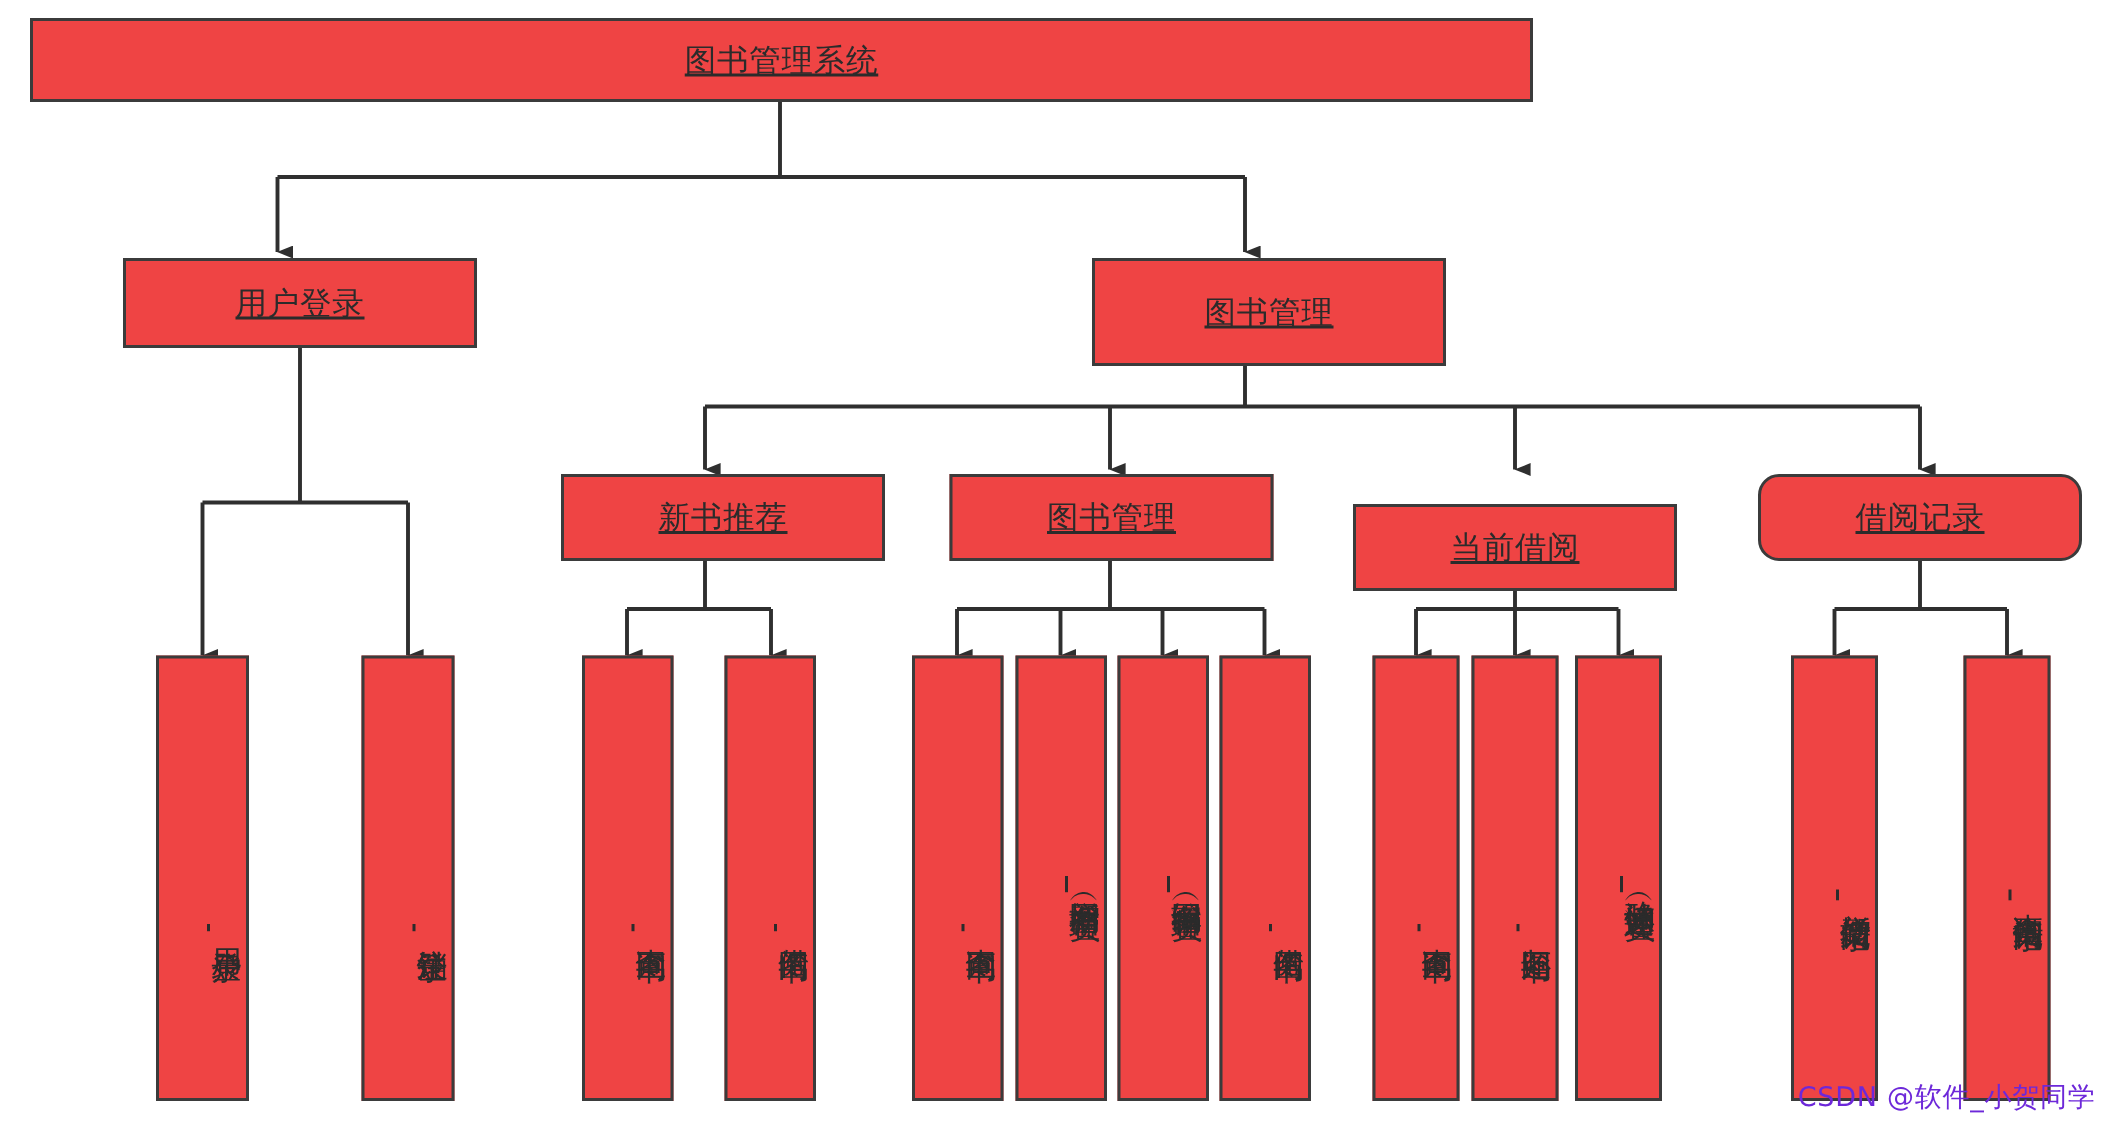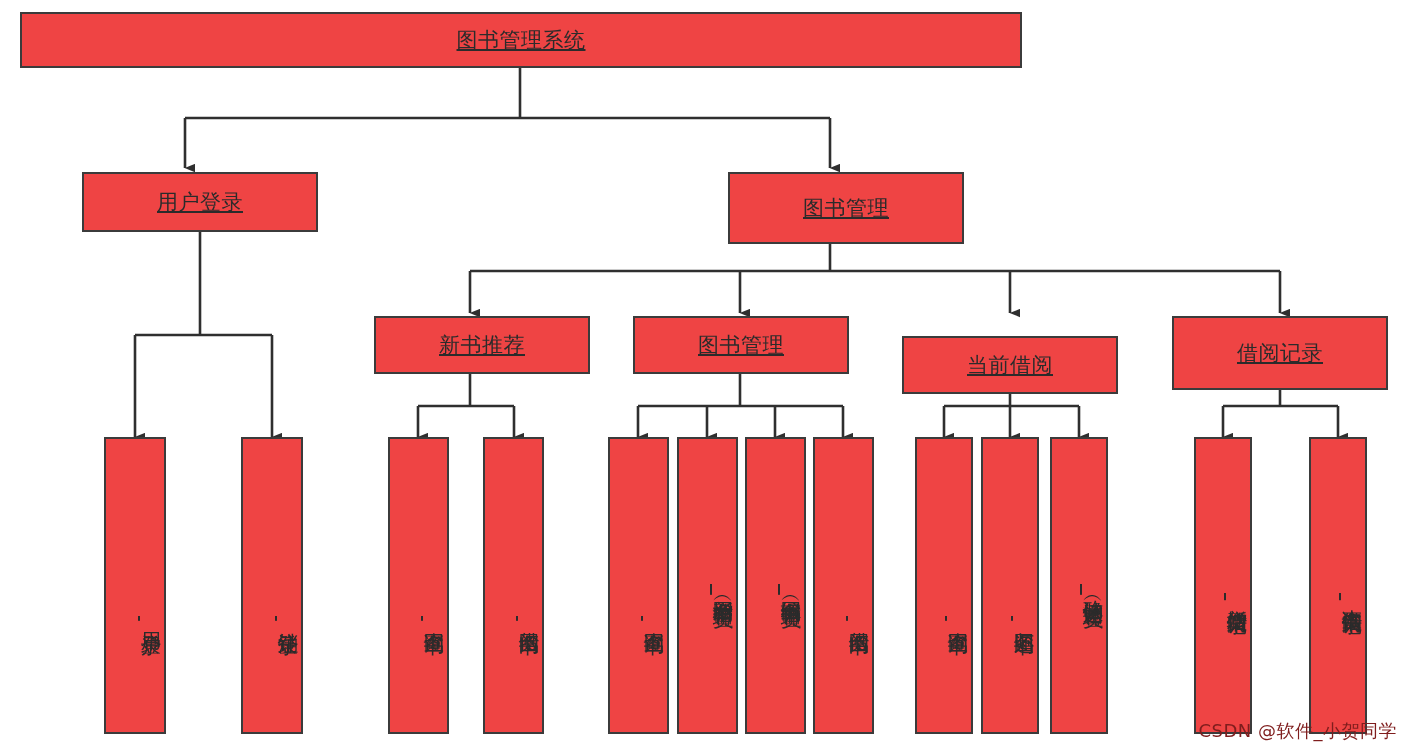--- a/index.html
+++ b/index.html
@@ -60,21 +60,21 @@
     display: block;
   }
   .node.vert.topalign {
     align-items: flex-start;
   }
   .watermark {
     position: absolute;
     right: 8px;
     bottom: 4px;
     font-size: 18px;
-    color: #7f1d1d;
+    color: #6d28d9;
     white-space: nowrap;
     letter-spacing: 0.5px;
   }
 </style>
 </head>
 <body>
 
 <div id="diagram-root">
 
   <svg class="connectors" viewBox="0 0 1405 747" xmlns="http://www.w3.org/2000/svg">
@@ -140,21 +140,21 @@
 
   <div class="node horiz" style="left:362px; top:316px; width:216px; height:58px;margin-left:12px;">
     <span>新书推荐</span>
   </div>
   <div class="node horiz" style="left:633px; top:316px; width:216px; height:58px;">
     <span>图书管理</span>
   </div>
   <div class="node horiz" style="left:902px; top:316px; width:216px; height:58px;margin-top:20px;">
     <span>当前借阅</span>
   </div>
-  <div class="node horiz" style="left:1172px; top:316px; width:216px; height:74px;">
+  <div class="node horiz" style="left:1172px; top:316px; width:216px; height:58px;border-radius:14px;">
     <span>借阅记录</span>
   </div>
 
   <div class="node vert" style="left:104px; top:437px; width:62px; height:297px; padding-top:66px;">
     <span class="vtext">用户登录</span>
   </div>
   <div class="node vert" style="left:241px; top:437px; width:62px; height:297px; padding-top:66px;">
     <span class="vtext">注销登录</span>
   </div>
 

